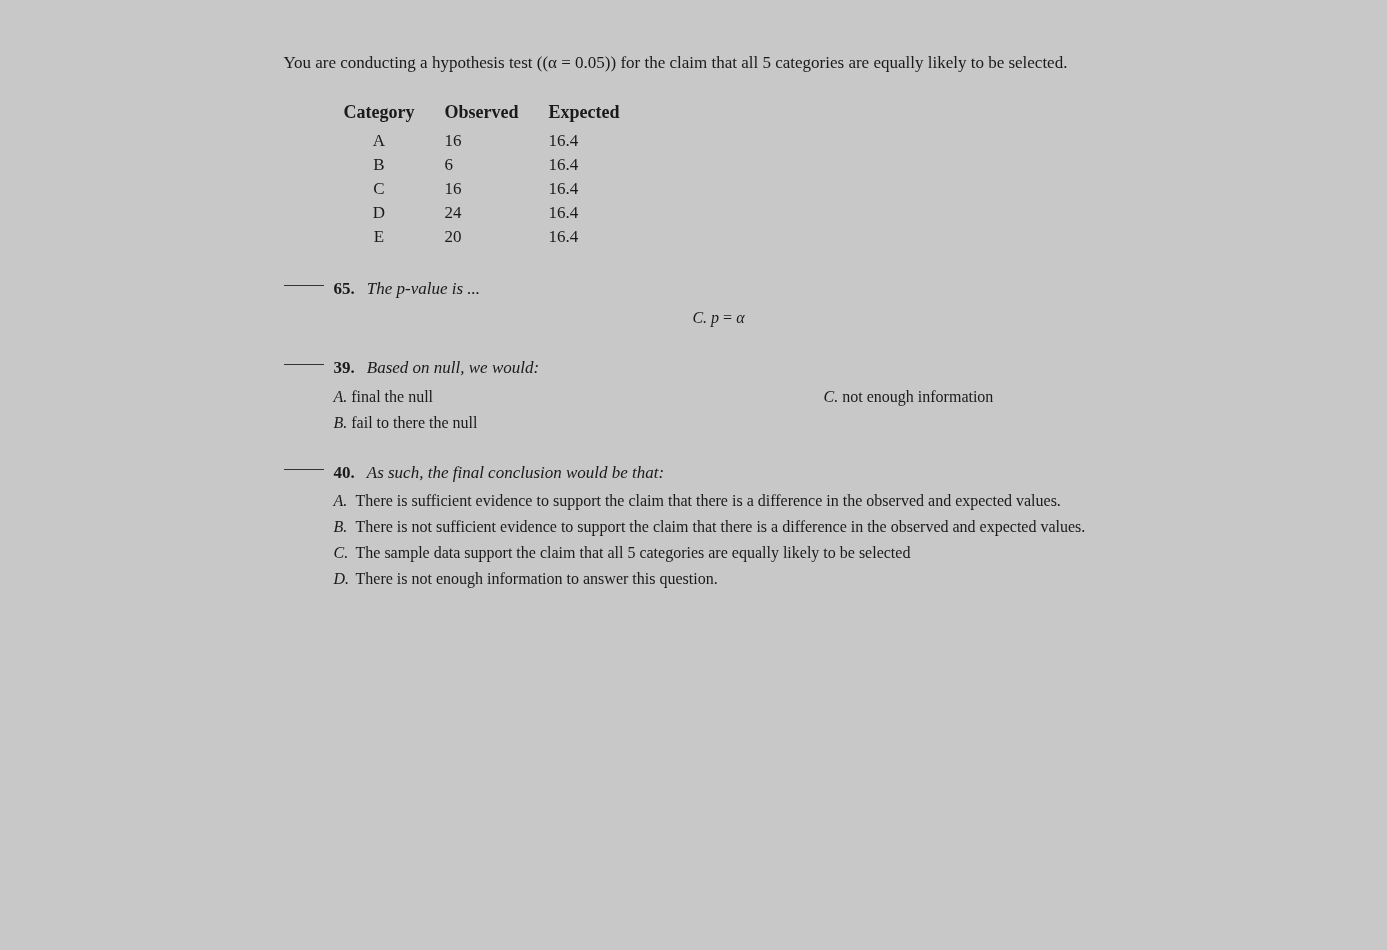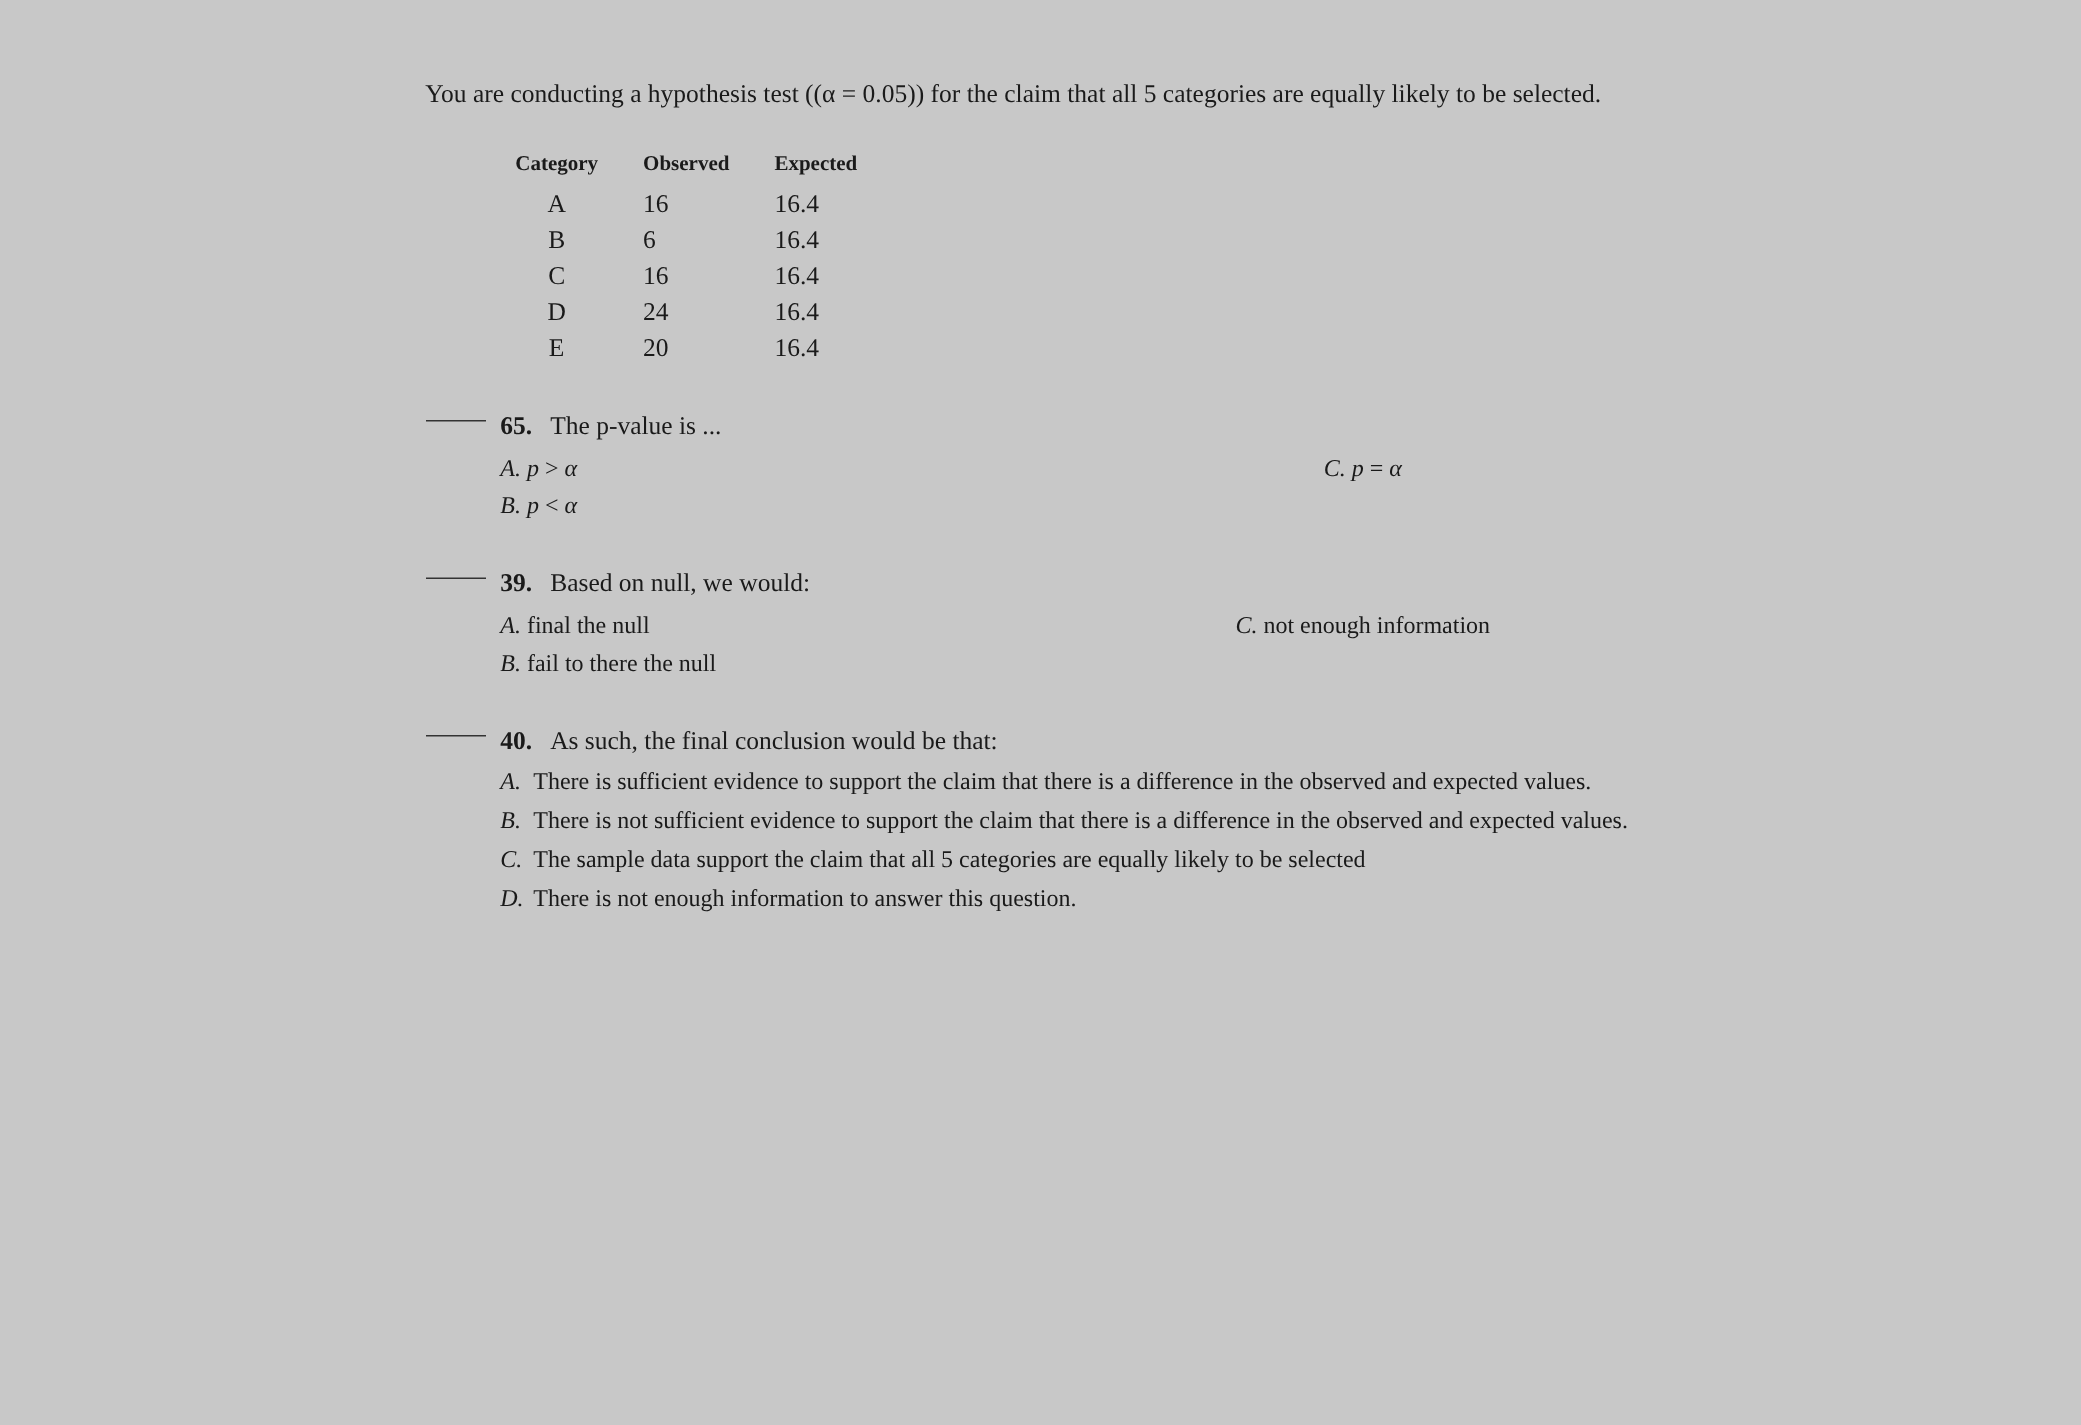--- a/index.html
+++ b/index.html
@@ -41,21 +41,21 @@
     }
 
     table {
       border-collapse: collapse;
     }
 
     table th {
       font-weight: bold;
       text-align: center;
       padding: 2px 30px 6px 0;
-      font-size: 14px;
+      font-size: 18px;
       margin-top: 40px;
     }
 
     table th:first-child {
       text-align: left;
     }
 
     table td {
       text-align: left;
       padding: 2px 30px 2px 0;
@@ -88,20 +88,21 @@
 
     .question-number {
       font-weight: bold;
       font-size: 17px;
       display: inline;
     }
 
     .question-text {
       font-size: 17px;
       display: inline;
+      font-style: italic;
     }
 
     .options-row {
       display: flex;
       margin-top: 6px;
     }
 
     .options-left {
       width: 380px;
     }
@@ -189,28 +190,20 @@
     </table>
   </div>
 
   <div class="question-block">
     <div class="answer-line"></div>
     <div class="question-content">
       <span class="question-number">65.</span>
       <span>&nbsp;</span>
       <span class="question-text">The p-value is ...</span>
       <div class="options-row">
-        <div class="options-left">
-          <div class="option">
-            <span class="option-letter">A.&nbsp;</span><span><em>p</em> &gt; <em>α</em></span>
-          </div>
-          <div class="option">
-            <span class="option-letter">B.&nbsp;</span><span><em>p</em> &lt; <em>α</em></span>
-          </div>
-        </div>
         <div class="options-right">
           <div class="option">
             <span class="option-letter">C.&nbsp;</span><span><em>p</em> = <em>α</em></span>
           </div>
         </div>
       </div>
     </div>
   </div>
 
   <div class="question-block">

